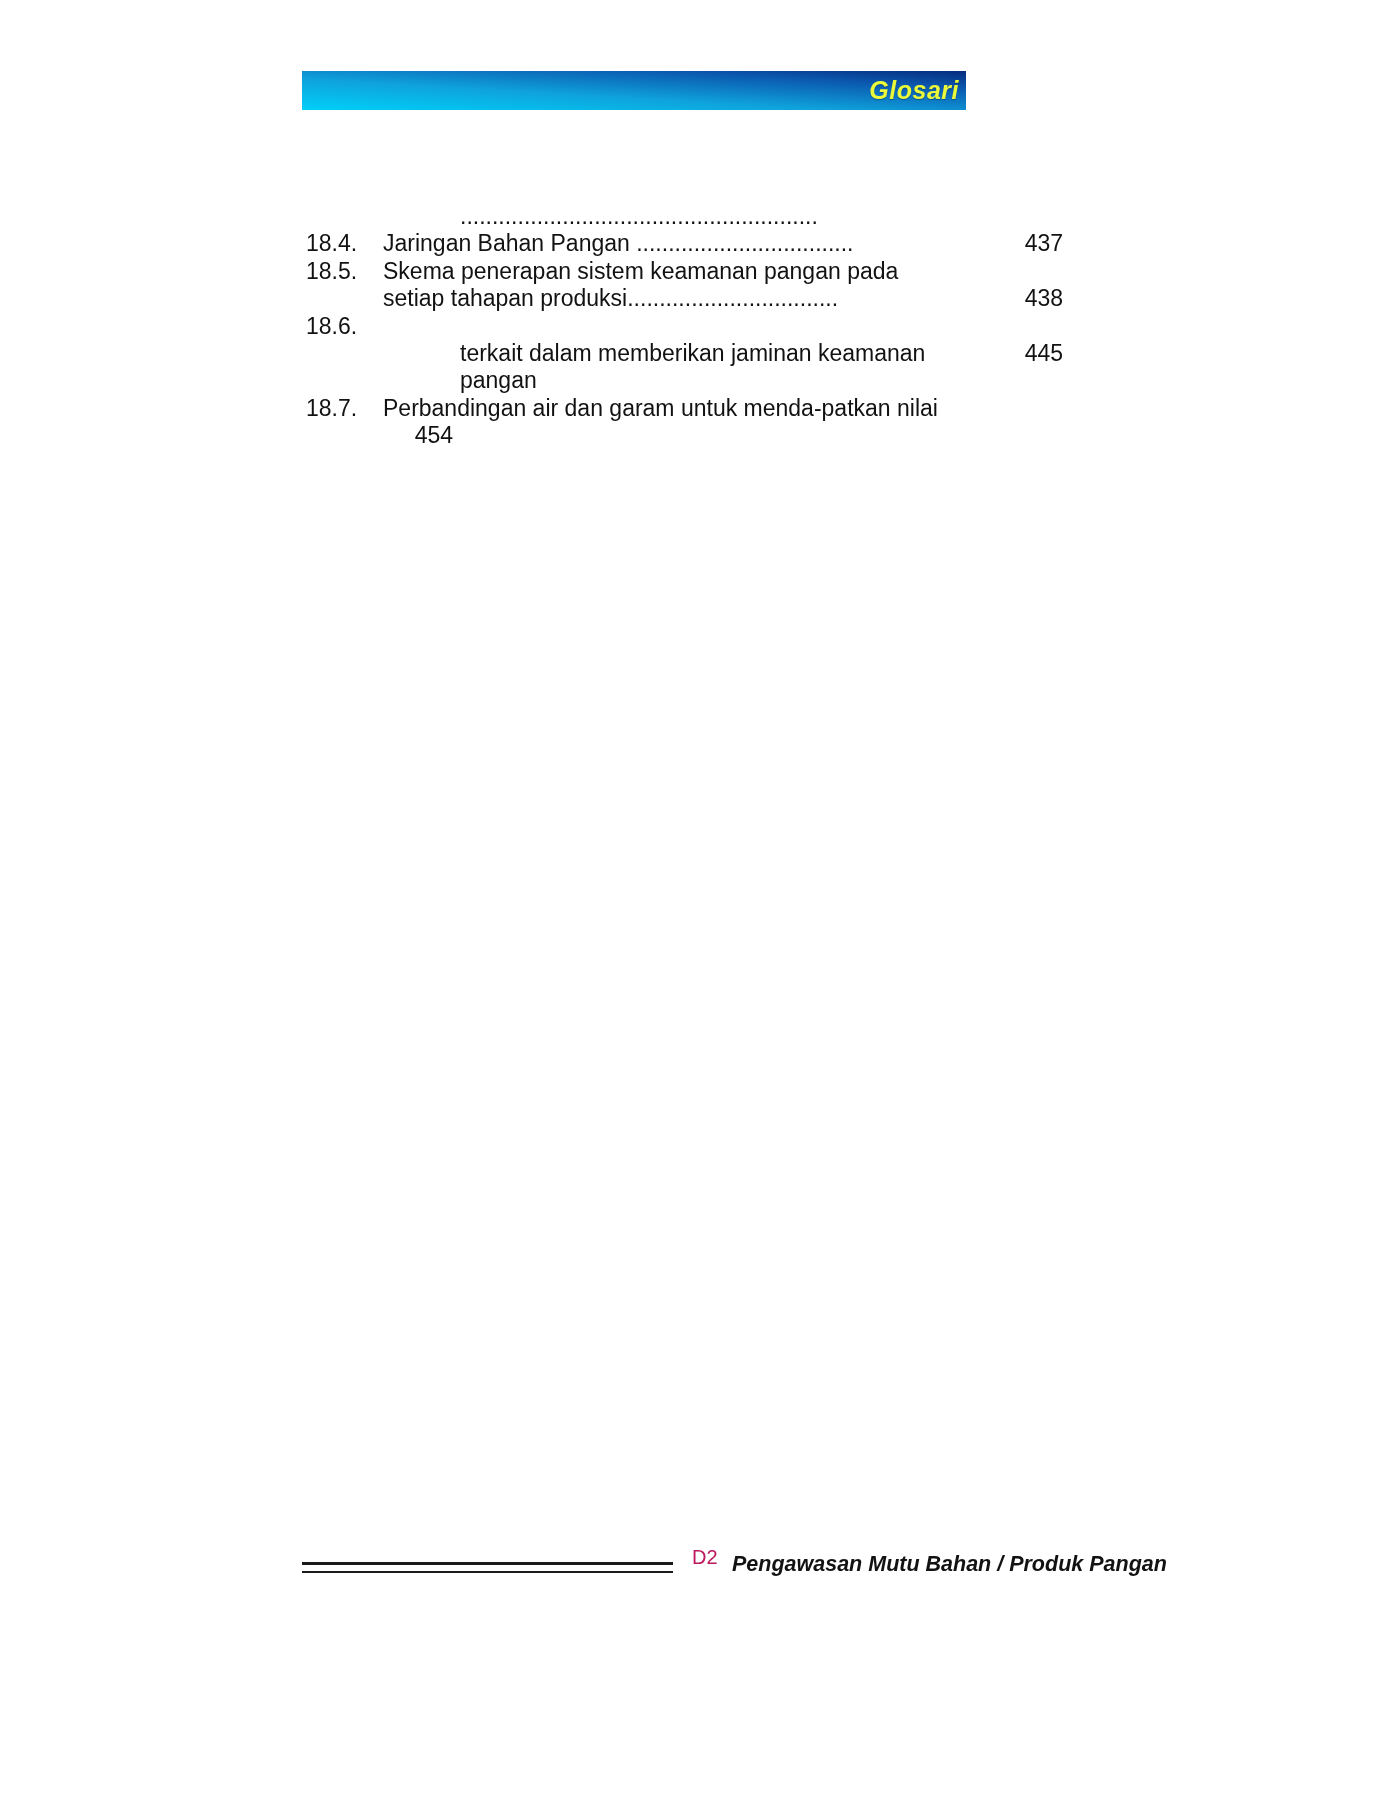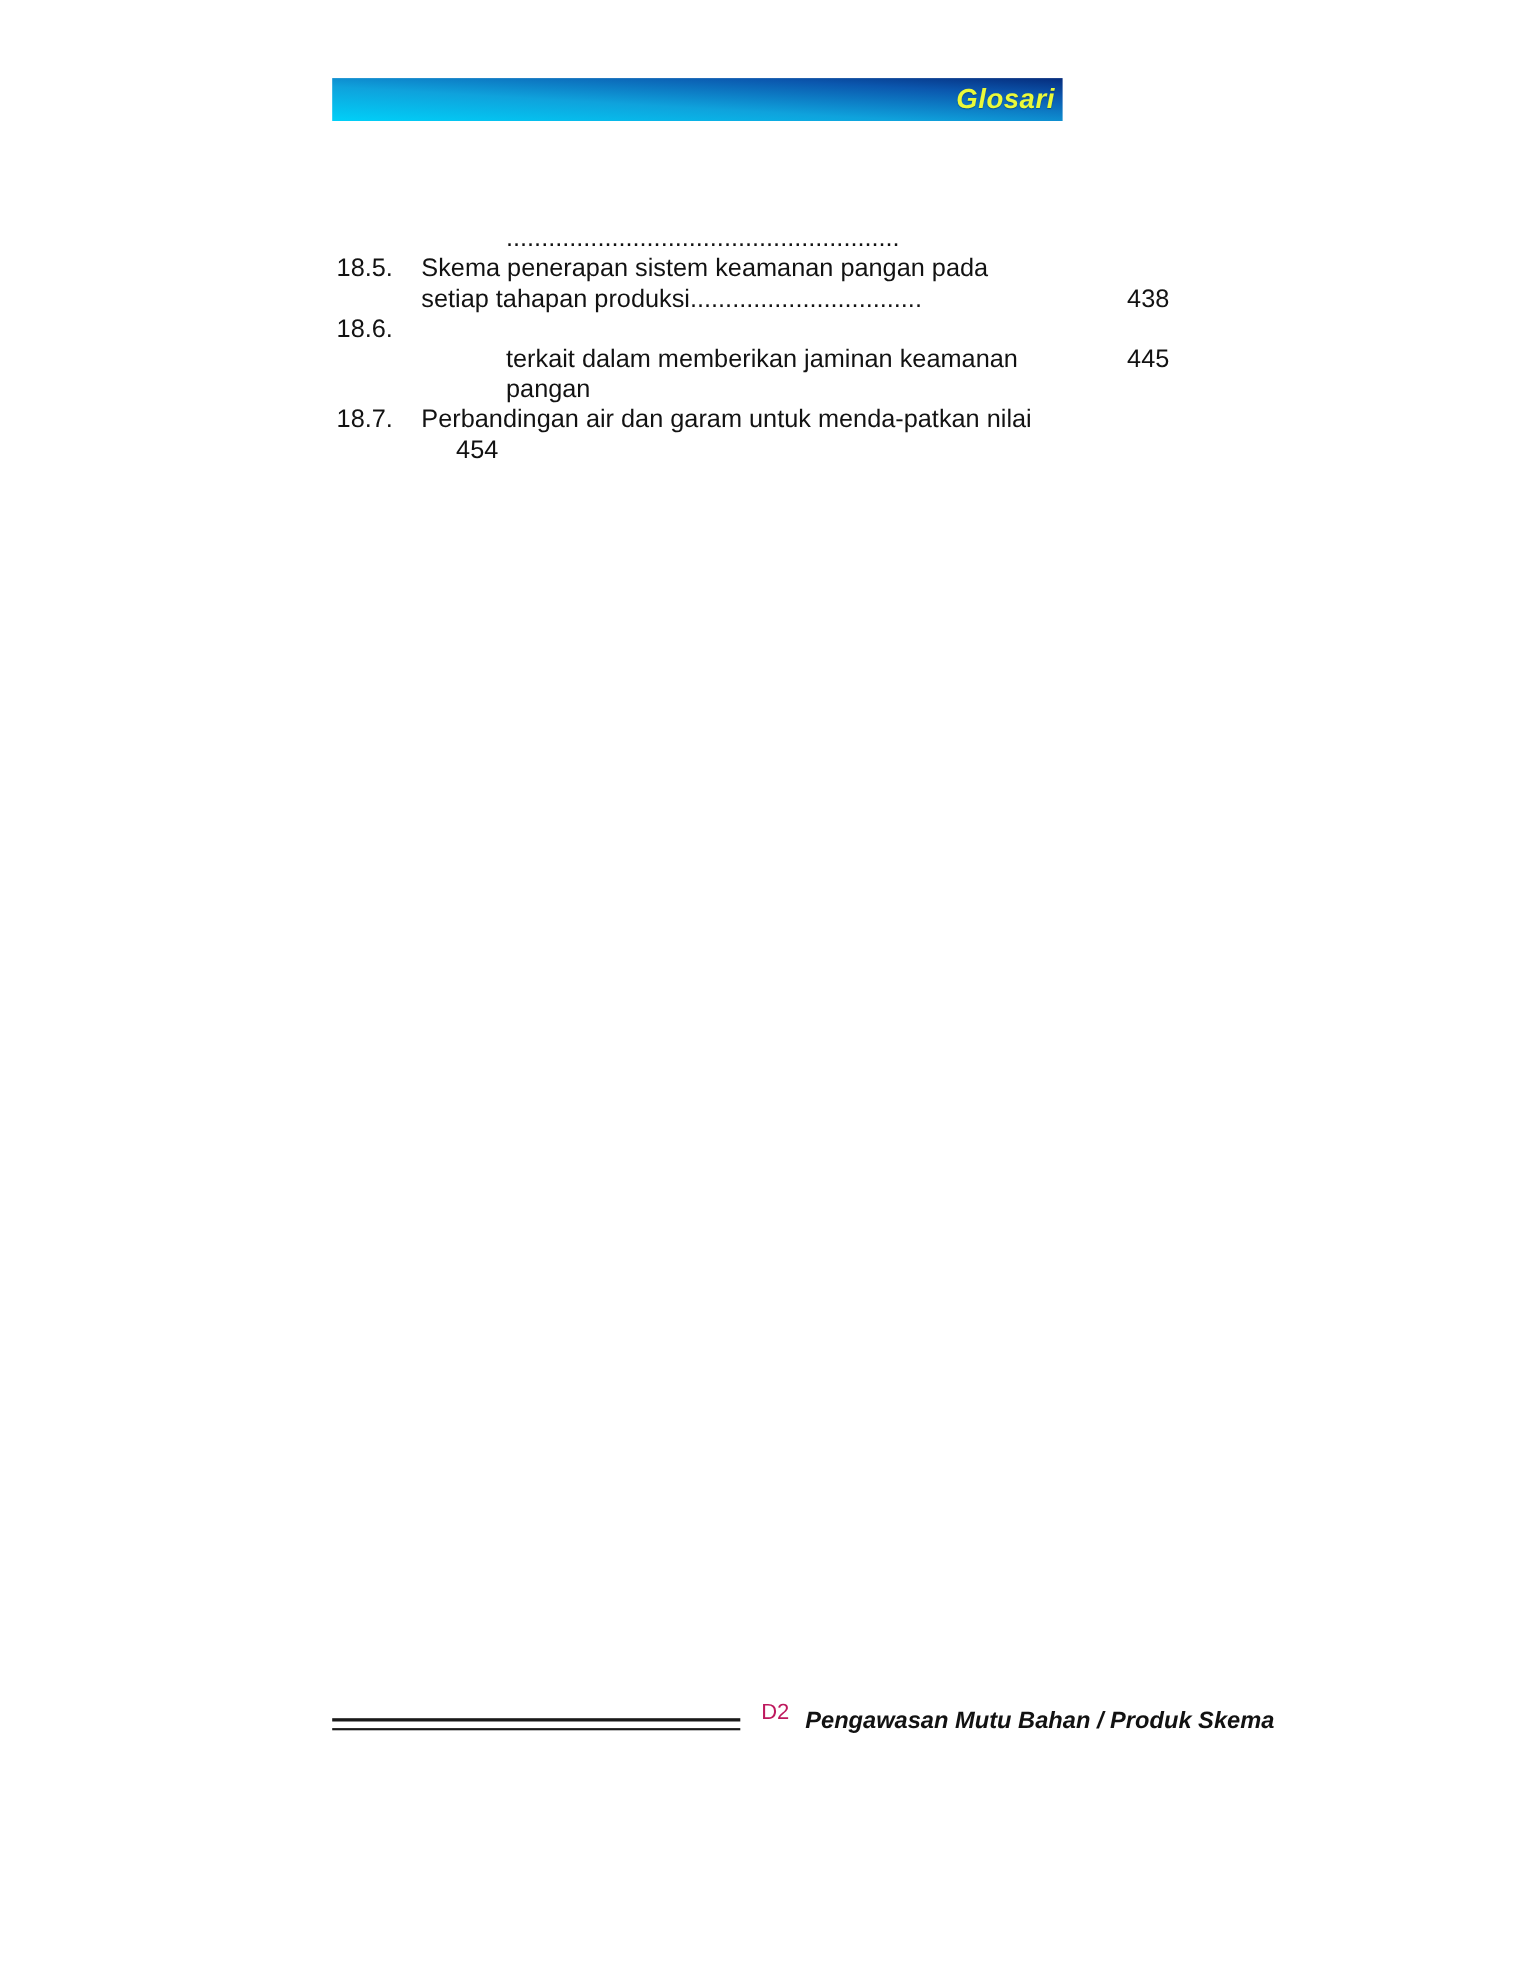--- a/index.html
+++ b/index.html
@@ -71,20 +71,25 @@
     <span class="header-title">Glosari</span>
   </div>
 
   <div class="toc">
     <div class="row ind">
       <span class="num"></span>
       <span class="txt">........................................................</span>
       <span class="pg"></span>
     </div>
     <div class="row">
+      <span class="num">18.4.</span>
+      <span class="txt">Jaringan Bahan Pangan ..................................</span>
+      <span class="pg">437</span>
+    </div>
+    <div class="row">
       <span class="num">18.5.</span>
       <span class="txt">Skema penerapan sistem keamanan pangan pada</span>
       <span class="pg"></span>
     </div>
     <div class="row">
       <span class="num"></span>
       <span class="txt">setiap tahapan produksi.................................</span>
       <span class="pg">438</span>
     </div>
     <div class="row">
@@ -107,15 +112,15 @@
       <span class="pg"></span>
     </div>
     <div class="row ind">
       <span class="num"></span>
       <span class="pg">454</span>
     </div>
   </div>
 
   <div class="footer-rule"></div>
   <span class="footer-pagenum">D2</span>
-  <span class="footer-title">Pengawasan Mutu Bahan / Produk Skema</span>
+  <span class="footer-title">Pengawasan Mutu Bahan / Produk Pangan</span>
 
 </div>
 
 </body></html>

